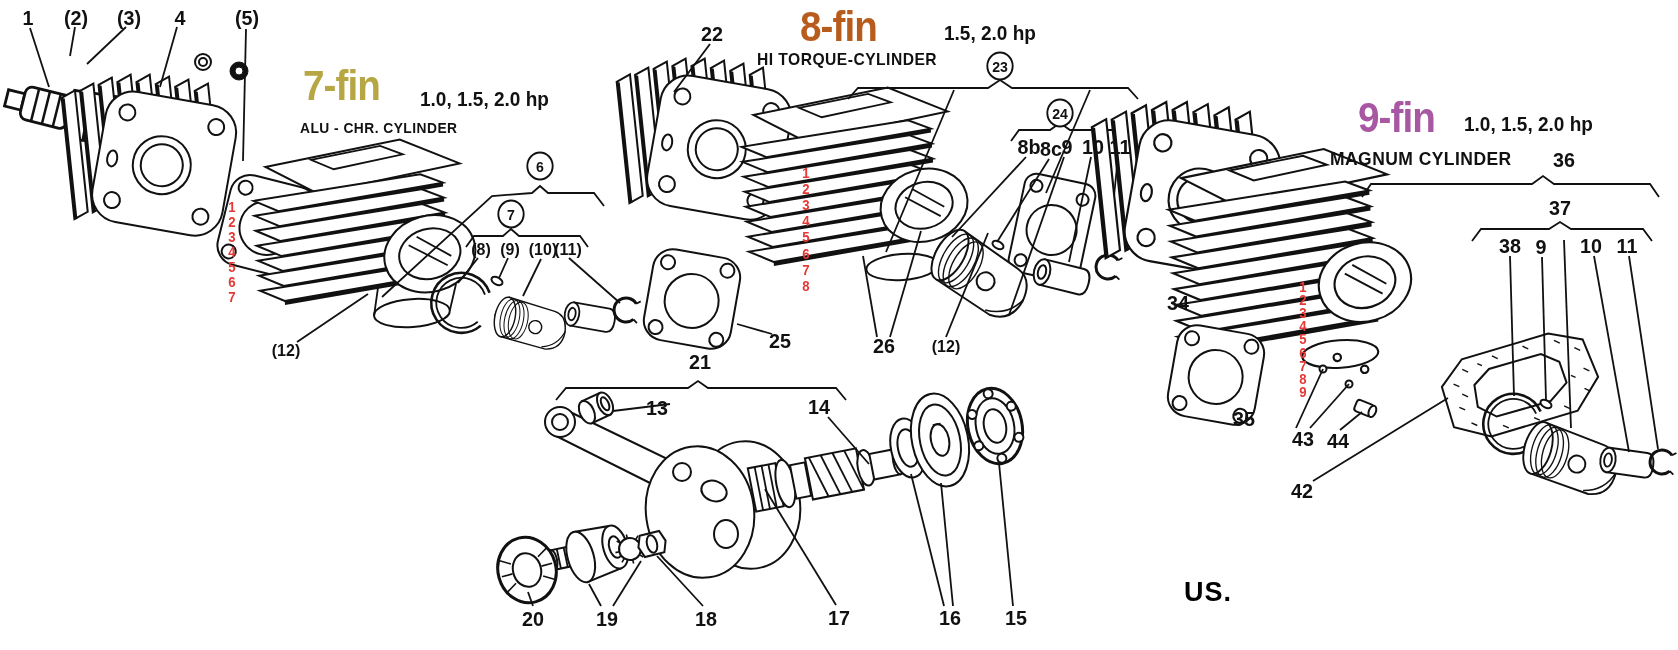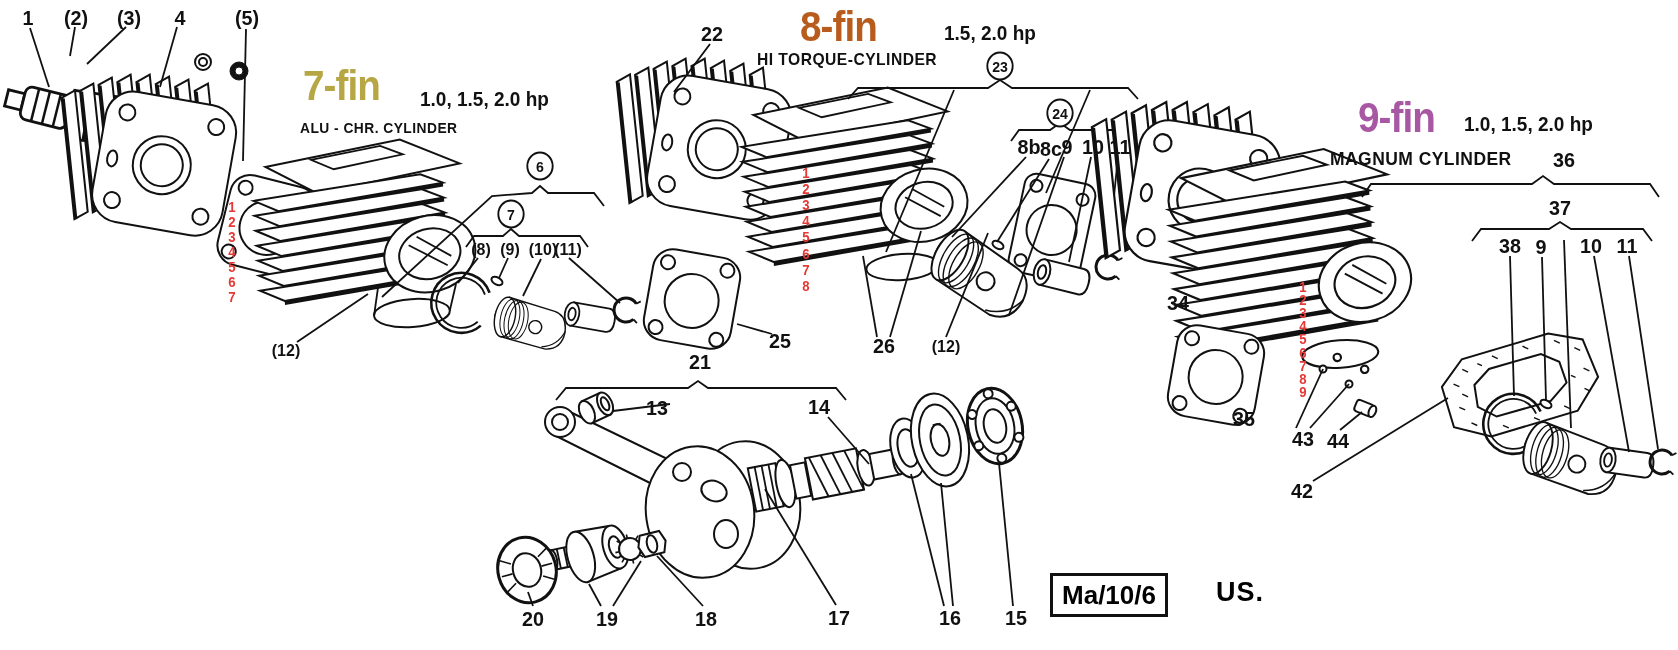--- a/index.html
+++ b/index.html
@@ -16,21 +16,21 @@
   .k-red{font-size:14px;}
   .k-circled{font-size:15px;width:25px;height:25px;border:2.2px solid #111;border-radius:50%;
              display:flex;align-items:center;justify-content:center;background:#fff;}
   .title-big{position:absolute;font-size:42px;font-weight:bold;letter-spacing:-1px;
              transform:scaleX(.92);transform-origin:left top;}
   .title-hp{position:absolute;font-size:20px;font-weight:bold;color:#111;transform:scaleX(.95);transform-origin:left top;}
   .title-sub{position:absolute;font-size:17px;font-weight:bold;color:#111;letter-spacing:.5px;
              transform:scaleX(.92);transform-origin:left top;}
   #stamp-box{position:absolute;left:1050px;top:573px;width:112px;height:38px;border:3px solid #111;
              display:flex;align-items:center;justify-content:center;font-size:26px;font-weight:bold;}
-  #stamp-us{position:absolute;left:1216px;top:577px;font-size:27px;font-weight:bold;letter-spacing:1px;}
+  #stamp-us{position:absolute;left:1184px;top:577px;font-size:27px;font-weight:bold;letter-spacing:1px;}
 </style>
 </head>
 <body>
 
 <div id="canvas">
 
 <svg id="art" width="1678" height="650" viewBox="0 0 1678 650">
   <defs>
     <g id="cfin">
       <path class="w" d="M0,15 L168,0 L190,10 L24,27 Z"></path>
@@ -395,21 +395,20 @@
 <div class="title-sub" style="left:300px;top:119px;font-size:15px;">ALU - CHR. CYLINDER</div>
 
 <div class="title-big" style="left: 800px; top: 3px; color: rgb(184, 92, 30);">8-fin</div>
 <div class="title-hp" style="left:944px;top:22px;">1.5, 2.0 hp</div>
 <div class="title-sub" style="left:757px;top:50px;">HI TORQUE-CYLINDER</div>
 
 <div class="title-big" style="left: 1358px; top: 94px; color: rgb(168, 87, 163);">9-fin</div>
 <div class="title-hp" style="left:1464px;top:113px;">1.0, 1.5, 2.0 hp</div>
 <div class="title-sub" style="left:1330px;top:148px;font-size:19px;">MAGNUM CYLINDER</div>
 
-<div id="stamp-box">Ma/10/6</div>
 <div id="stamp-us">US.</div>
 
 <div id="labels-layer">
       <div class="callout k-plain" style="left: 28px; top: 17px;">1</div>
       <div class="callout k-plain" style="left: 76px; top: 17px;">(2)</div>
       <div class="callout k-plain" style="left: 129px; top: 17px;">(3)</div>
       <div class="callout k-plain" style="left: 180px; top: 17px;">4</div>
       <div class="callout k-plain" style="left: 247px; top: 17px;">(5)</div>
       <div class="callout k-circled" style="left: 540px; top: 166px;">6</div>
       <div class="callout k-circled" style="left: 511px; top: 214px;">7</div>

